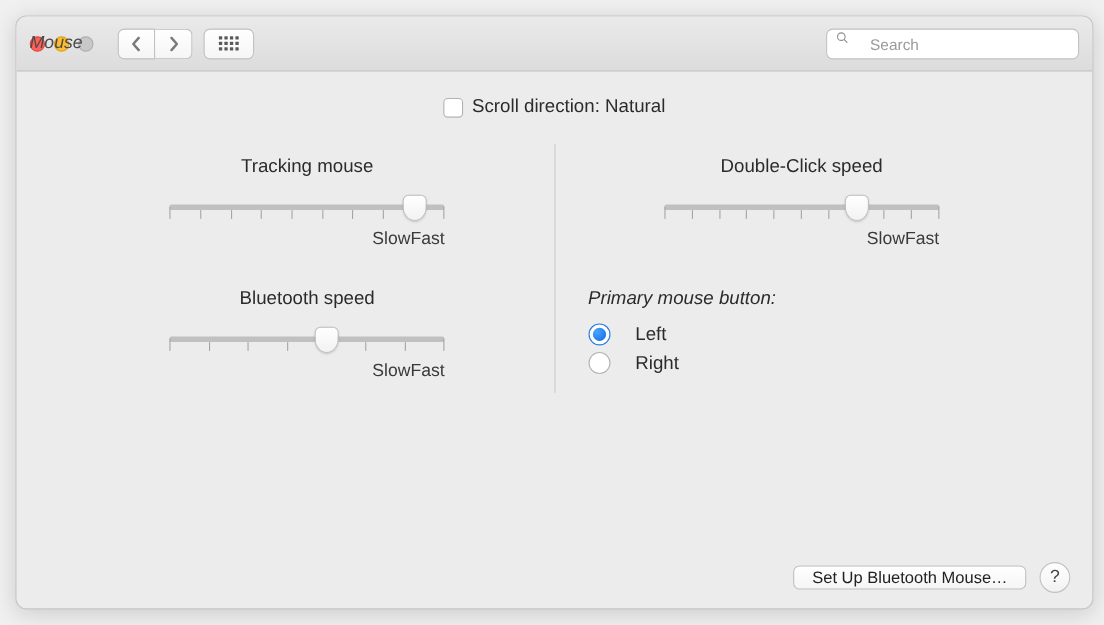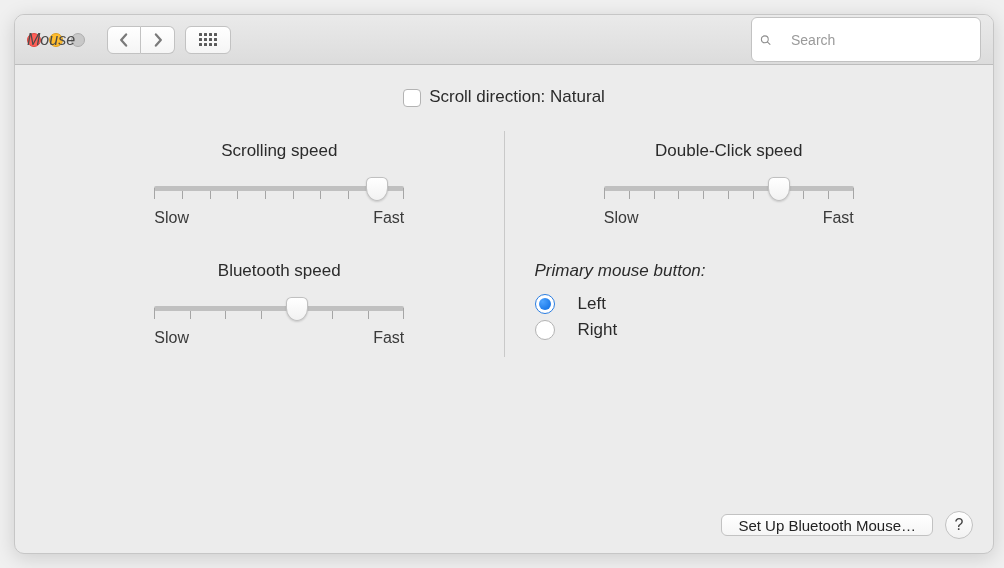--- a/index.html
+++ b/index.html
@@ -75,26 +75,25 @@
       text-align:left;
       font-size: 16px;
       color: #4a4a4a;
       pointer-events:none;
       font-weight: 500;
       font-style: italic;
     }
     .search {
       margin-left:auto;
       width: 230px;
-      height: 45px;
+      height: 28px;
       background: #ffffff;
       border: 1px solid #c2c2c2;
       border-radius: 6px;
       display:flex;
-      align-items:center;
       padding: 0 8px;
       gap: 20px;
     }
     .search input {
       border:none; outline:none; flex:1; font-size:14px; color:#333;
       background:transparent;
     }
     .search input::placeholder { color:#9a9a9a; }
 
     .content {
@@ -153,21 +152,21 @@
     .thumb {
       position:absolute; top:-2px;
       width:22px; height:24px;
       background: linear-gradient(#ffffff,#f2f2f2);
       border:1px solid #c0c0c0;
       border-radius: 6px 6px 12px 12px / 6px 6px 14px 14px;
       box-shadow: 0 1px 2px rgba(0,0,0,0.15);
       transform: translateX(-50%);
     }
     .slider-labels {
-      display:flex; justify-content:space-between;
+      display:flex; justify-content:flex-end;
       margin-top: 10px;
       font-size: 16px;
       color: #3a3a3a;
     }
     .spacer { height: 34px; }
 
     .primary-label {
       font-size: 17px;
       margin-bottom: 10px;
       padding-left: 6px;
@@ -277,21 +276,21 @@
 
     <div class="scroll-dir">
       <div class="checkbox"></div>
       <span>Scroll direction: Natural</span>
     </div>
 
     <div class="cols">
 
       <div class="col left">
 
-        <div class="section-title">Scrolling speed</div>
+        <div class="section-title">Tracking mouse</div>
         <div class="slider-wrap">
           <div class="slider">
             <div class="track"></div>
             <div class="ticks">
               <span></span>
                 <span></span>
                 <span></span>
                 <span></span>
                 <span></span>
                 <span></span>

